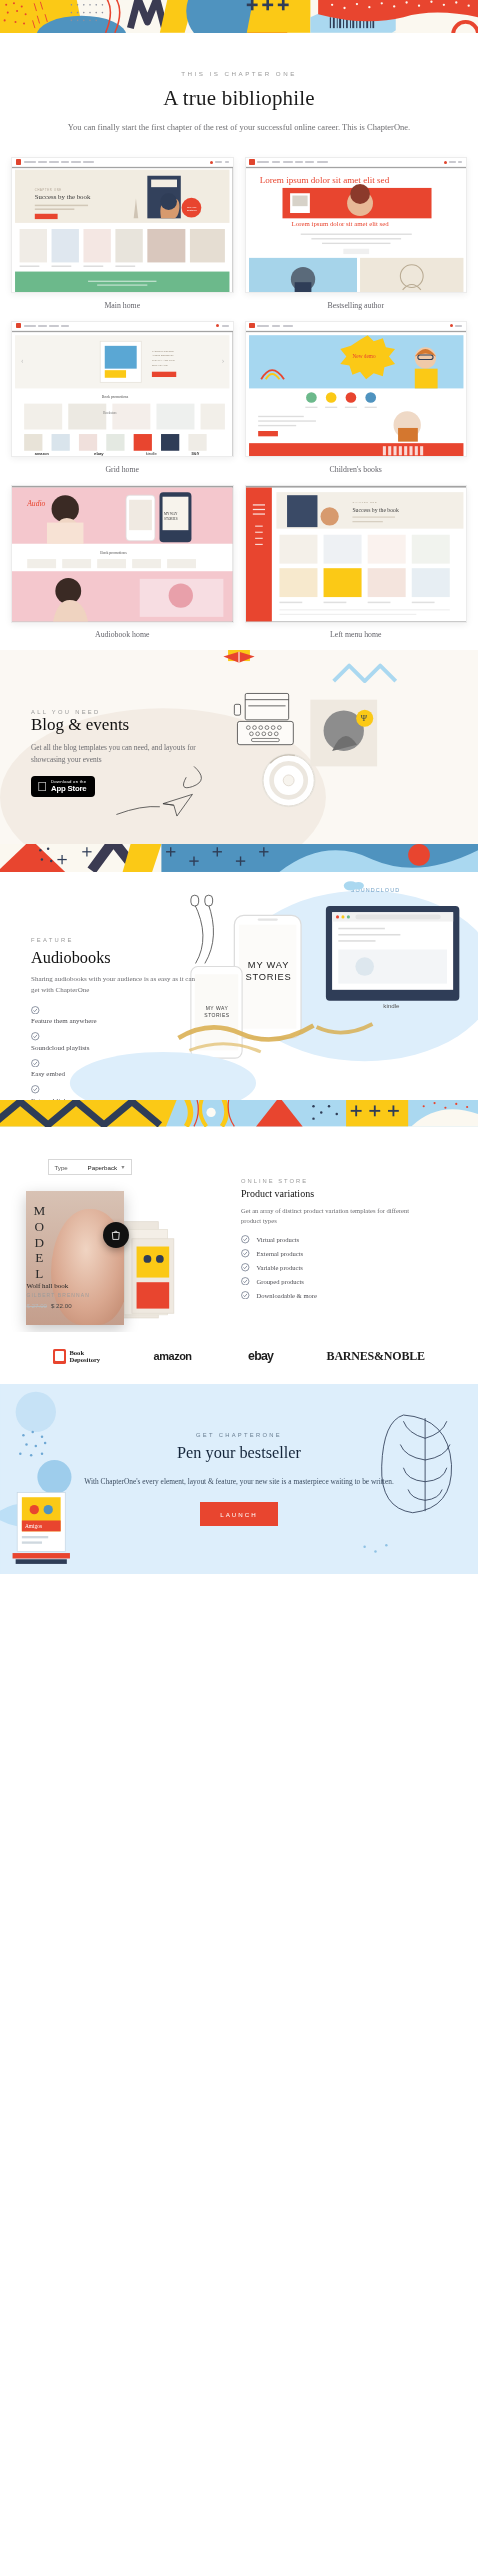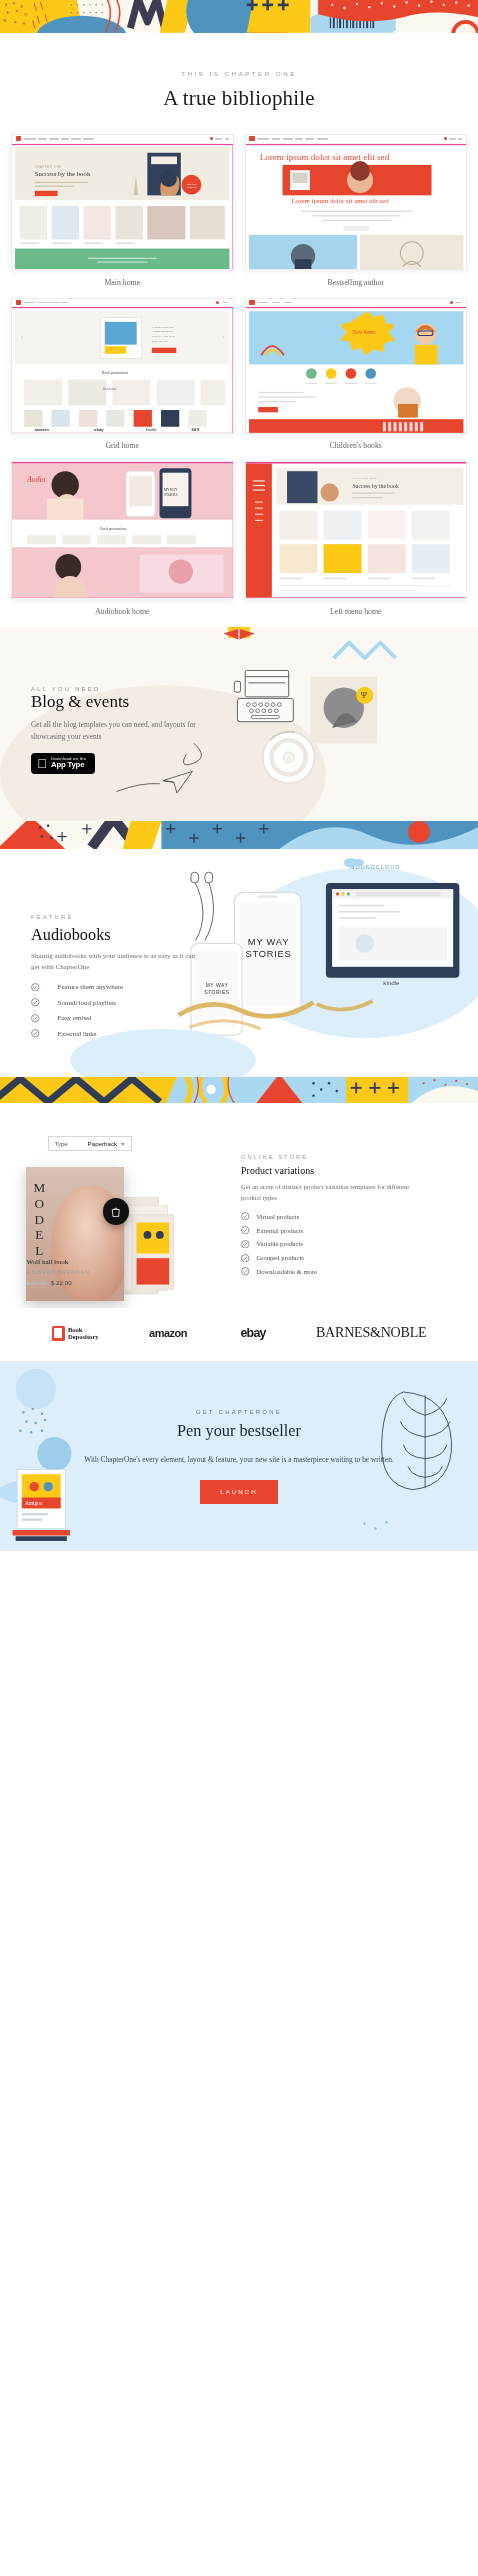--- a/index.html
+++ b/index.html
@@ -33,21 +33,21 @@
     font-family: "Liberation Serif", serif;
     font-size: 8.5px; line-height: 1.65; color: #6f6f72;
     margin-top: 9.3px;
   }
 
   
   .demos { padding: 23px 11px 0; }
   .demo-row { display: flex; gap: 11px; margin-bottom: 7.8px; }
   .demo-cell { width: 50%; }
   .shot {
-    width: 100%; height: 136px; background: #ec4899;
+    width: 100%; height: 136px; background: #a3a3a3;
     border: 0.8px solid #ececec; box-shadow: 0 1.6px 7px rgba(0,0,0,.07);
     overflow: hidden; position: relative;
   }
   .shot.tall { height: 138px; }
   .demo-label {
     text-align: center; font-family: "Liberation Serif", serif;
     font-size: 7.8px; color: #63636a; margin-top: 7.8px; margin-bottom: 3.1px;
   }
 
   
@@ -91,22 +91,22 @@
   .audio-copy h2 {
     font-family: "Liberation Serif", serif; font-size: 16.3px;
     font-weight: 400; color: #111; margin-top: 4.7px;
   }
   .audio-copy p {
     font-family: "Liberation Serif", serif; font-size: 7px;
     line-height: 1.6; color: #6c6c70; margin-top: 6.2px;
   }
   .feat-list { margin-top: 9.3px; }
   .feat-item {
-    display: flex; align-items: flex-end; gap: 18px; margin-bottom: 7px;
-    font-family: "Liberation Serif", serif; font-size: 7px; color: #4e4e54;
+    display: flex; align-items: flex-start; gap: 3px; margin-bottom: 7px;
+    font-family: "Liberation Serif", serif; font-size: 7px; color: #4e4e54; flex-direction: column;
   }
   .check { width: 8.5px; height: 8.5px; flex: 0 0 8.5px; color: #2f3d57; }
 
   
   .prod-sec { background: #ffffff; height: 202px; position: relative; overflow: hidden; }
   .prod-copy { position: absolute; left: 241px; top: 48px; width: 179px; }
   .prod-copy .eyebrow { text-align: left; font-size: 5.8px; letter-spacing: 2px; }
   .prod-copy h2 {
     font-family: "Liberation Serif", serif; font-size: 10px;
     font-weight: 400; color: #111; margin-top: 4.7px;
@@ -163,21 +163,21 @@
   .logos {
     display: flex; align-items: center; justify-content: space-around;
     padding: 17px 26.4px 20px; background: #fff;
   }
   .logo-itm {
     display: flex; align-items: center; gap: 3.1px;
     font-family: "Liberation Sans", sans-serif; color: #1d1d1d;
   }
   .logo-amazon { font-size: 11px; font-weight: 700; letter-spacing: -0.5px; position: relative; }
   .logo-ebay { font-size: 12.4px; font-weight: 700; letter-spacing: -0.8px; }
-  .logo-bn { font-family: "Liberation Serif", serif; font-size: 14px; font-weight: 400; letter-spacing: -0.2px;}
+  .logo-bn { font-family: "Liberation Serif", serif; font-size: 12px; font-weight: 700; letter-spacing: -0.2px;}
   .logo-bd-mark {
     width: 13.2px; height: 14.8px; background: #e8452f; border-radius: 1.6px;
     position: relative;
   }
   .logo-bd-mark:after {
     content:""; position:absolute; left:2.3px; top:2.3px; width:8.5px; height:10px;
     background:#fff; border-radius:0.8px;
   }
   .logo-bd-txt { font-family: "Liberation Serif", serif; font-size: 6.6px; line-height:1.1; font-weight:700; }
 
@@ -341,20 +341,21 @@
 
       <path d="M505,42 Q540,18 616,26 L616,42 Z" fill="#fbf8f0"></path>
 
       <circle cx="600" cy="44" r="16" fill="none" stroke="#e8452f" stroke-width="5"></circle>
     </svg>
   </div>
 
   <section class="intro">
     <div class="eyebrow">THIS IS CHAPTER ONE</div>
     <h1>A true bibliophile</h1>
+    <p>You can finally start the first chapter of the rest of your successful online career. This is ChapterOne.</p>
   </section>
 
   <section class="demos">
 
     <div class="demo-row">
 
       <div class="demo-cell">
         <div class="shot">
           <div class="mini-nav">
             <div class="mini-logo"></div>
@@ -714,21 +715,21 @@
       </svg>
 
       <div class="blog-copy">
         <div class="eyebrow">ALL YOU NEED</div>
         <h2>Blog &amp; events</h2>
         <p>Get all the blog templates you can need, and layouts for showcasing your events</p>
         <div class="appstore">
           <span class="apple"></span>
           <span class="as-txt">
             <span class="as-small">Download on the</span>
-            <span class="as-big">App Type</span>
+            <span class="as-big">App Store</span>
           </span>
         </div>
       </div>
     </section>
   </div>
 
   <div class="band">
     <svg width="478" height="28" viewBox="0 0 616 36">
       <rect width="616" height="36" fill="#fbf8f0"></rect>
       <path d="M-4,36 L40,-6 L84,36 Z" fill="#e8452f"></path>

